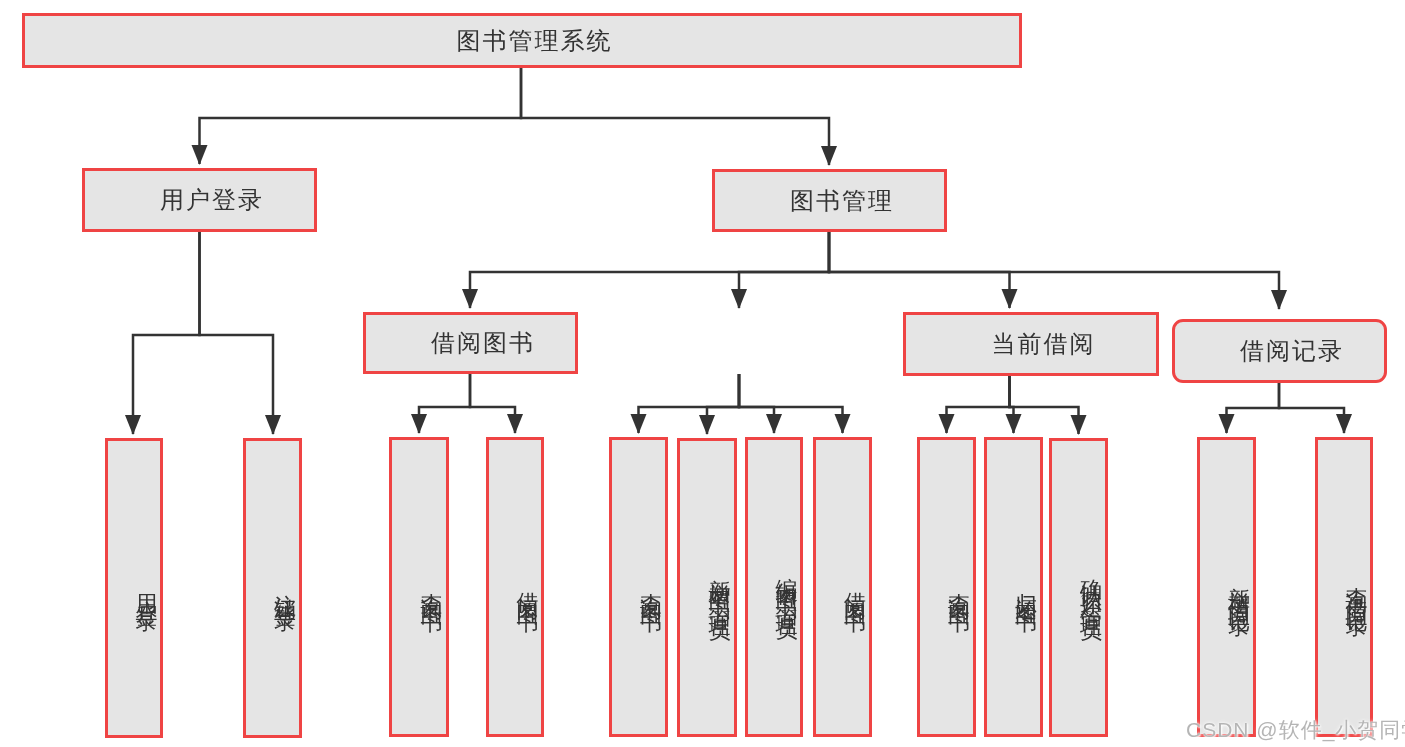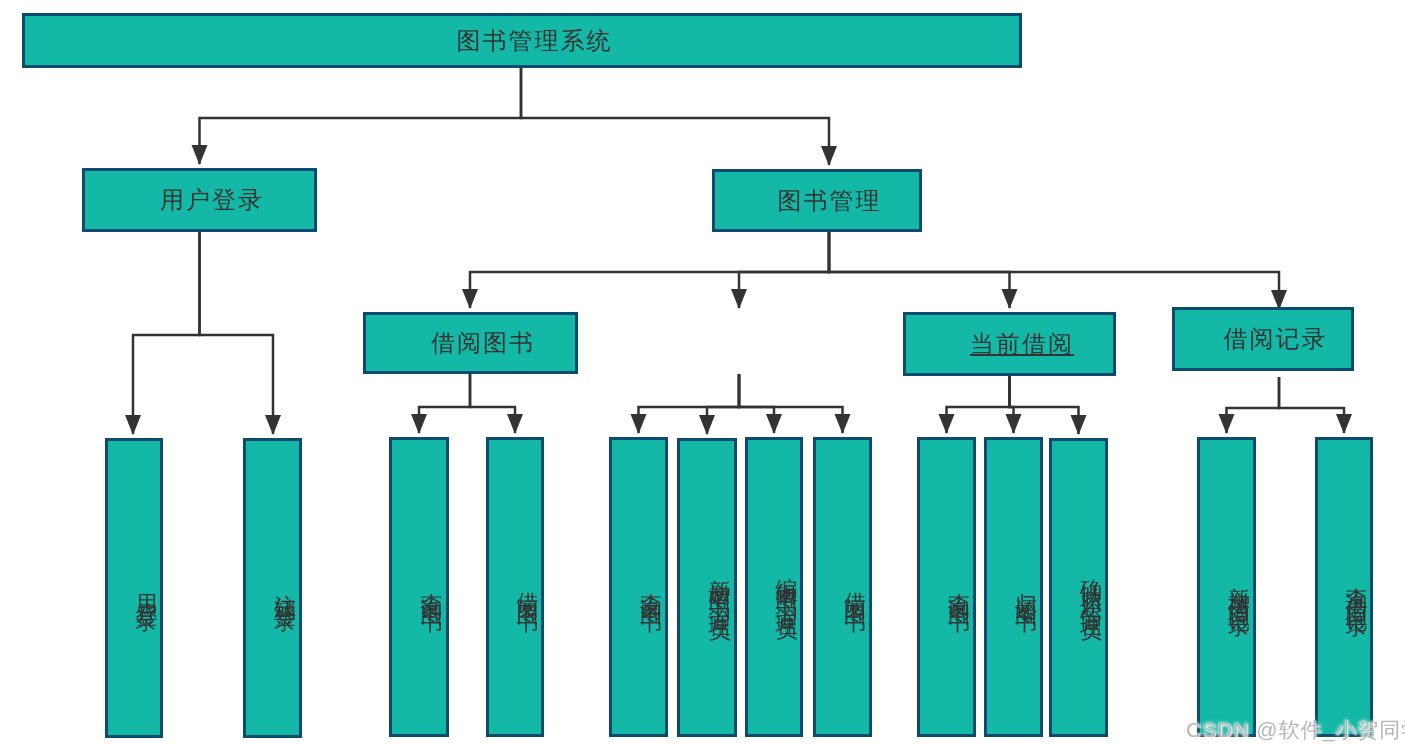--- a/index.html
+++ b/index.html
@@ -18,22 +18,22 @@
   .edges {
     position: absolute;
     left: 0;
     top: 0;
     width: 1405px;
     height: 747px;
   }
   .box {
     position: absolute;
     box-sizing: border-box;
-    background: #14b8a6;
-    border: 3px solid #0c4a6e;
+    background: #e5e5e5;
+    border: 3px solid #ef4444;
     color: #333333;
     display: flex;
     align-items: center;
     justify-content: center;
     font-size: 24px;
     letter-spacing: 2px;
     white-space: nowrap;
     z-index: 2;
     padding-left: 25px;
   }
@@ -94,25 +94,25 @@
       <path d="M1009.5,376 L1009.5,407 L1078.5,407 L1078.5,434" marker-end="url(#arrow)"></path>
 
       <path d="M1279,377 L1279,408 L1226.5,408 L1226.5,433" marker-end="url(#arrow)"></path>
       <path d="M1279,377 L1279,408 L1344,408 L1344,433" marker-end="url(#arrow)"></path>
     </g>
   </svg>
 
   <div class="box hbox" style="left:22px; top:13px; width:1000px; height:55px;">图书管理系统</div>
 
   <div class="box hbox" style="left:82px; top:168px; width:235px; height:64px;">用户登录</div>
-  <div class="box hbox" style="left:712px; top:169px; width:210px; height:63px;">图书管理</div>
+  <div class="box hbox" style="left:712px; top:169px; width:235px; height:63px;">图书管理</div>
 
   <div class="box hbox" style="left:363px; top:312px; width:215px; height:62px;">借阅图书</div>
-  <div class="box hbox" style="left:903px; top:312px; width:213px; height:64px;text-decoration:underline;">当前借阅</div>
-  <div class="box hbox" style="left:1172px; top:307px; width:182px; height:64px;">借阅记录</div>
+  <div class="box hbox" style="left:903px; top:312px; width:256px; height:64px;">当前借阅</div>
+  <div class="box hbox" style="left:1172px; top:319px; width:215px; height:64px;border-radius:11px;">借阅记录</div>
 
   <div class="box vbox" style="left:105px; top:438px; width:58px; height:300px;">用户登录</div>
   <div class="box vbox" style="left:243px; top:438px; width:59px; height:300px;">注销登录</div>
 
   <div class="box vbox" style="left:389px; top:437px; width:60px; height:300px;">查询图书</div>
   <div class="box vbox" style="left:486px; top:437px; width:58px; height:300px;">借阅图书</div>
 
   <div class="box vbox" style="left:609px; top:437px; width:59px; height:300px;">查询图书</div>
   <div class="box vbox" style="left:677px; top:438px; width:60px; height:299px;">新增图书（管理员）</div>
   <div class="box vbox" style="left:745px; top:437px; width:58px; height:300px;">编辑图书（管理员）</div>

